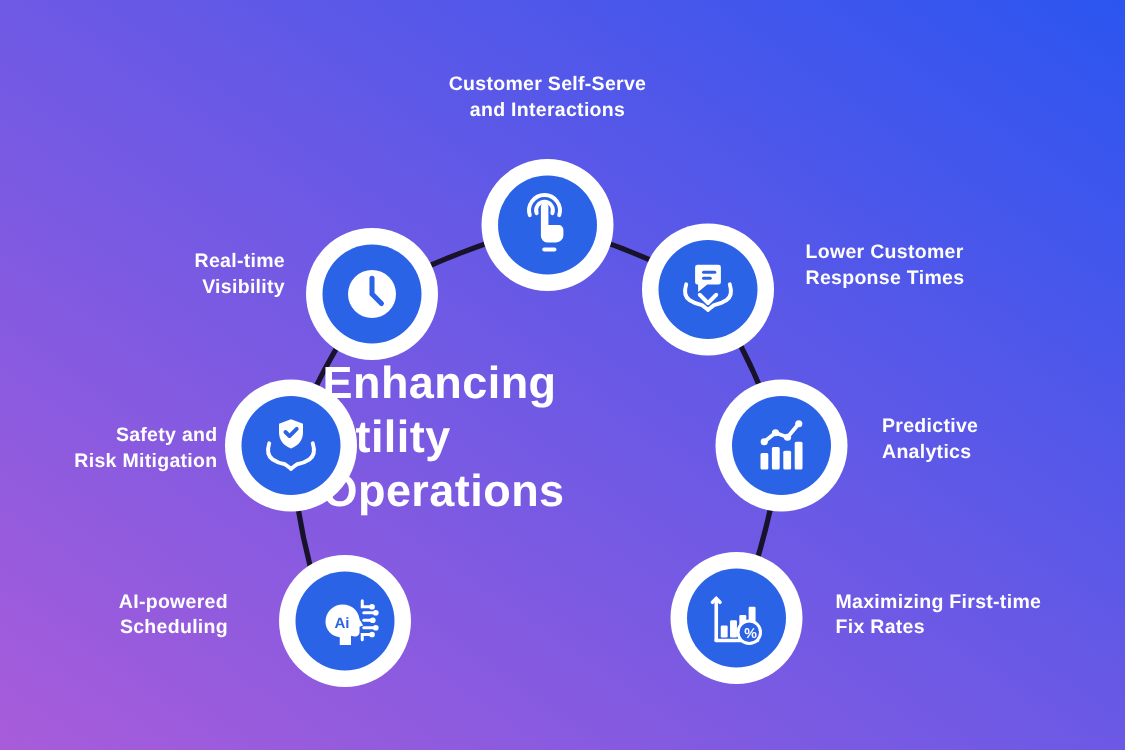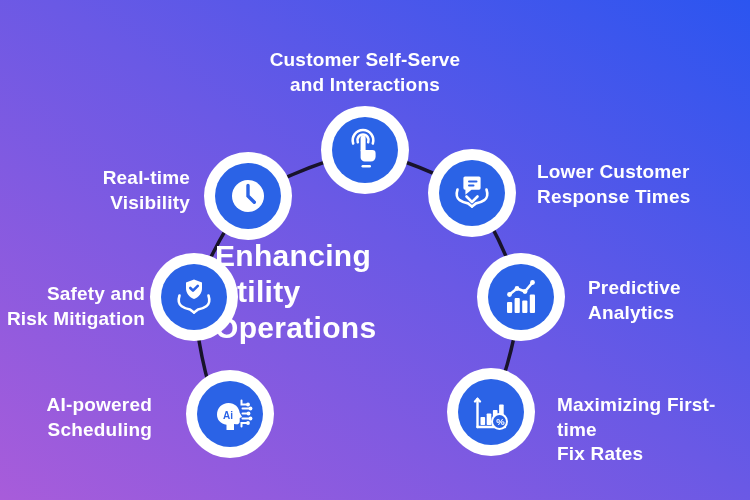--- a/index.html
+++ b/index.html
@@ -19,21 +19,21 @@
   }
   .badge-inner svg{width:48px; height:48px; display:block;}
   .b-tap{left:321px; top:106px;}
   .b-clock{left:204px; top:152px;}
   .b-response{left:428px; top:149px;}
   .b-shield{left:150px; top:253px;}
   .b-predict{left:477px; top:253px;}
   .b-ai{left:186px; top:370px;}
   .b-fix{left:447px; top:368px;}
   .node-label{
-    position:absolute; color:#ffffff; font-weight:bold; font-size:19px;
+    position:absolute; color:#ffffff; font-weight:bold; font-size:13px;
     line-height:1.3; white-space:pre-line; letter-spacing:.2px;
   }
   .l-top{left:225px; top:48px; width:280px; text-align:center;}
   .l-realtime{left:40px; top:166px; width:150px; text-align:right;}
   .l-response{left:537px; top:160px; width:180px; text-align:left;}
   .l-safety{left:0px; top:282px; width:145px; text-align:right;}
   .l-predict{left:588px; top:276px; width:140px; text-align:left;}
   .l-ai{left:20px; top:393px; width:132px; text-align:right;}
   .l-fix{left:557px; top:393px; width:185px; text-align:left;}
   .center-title{

